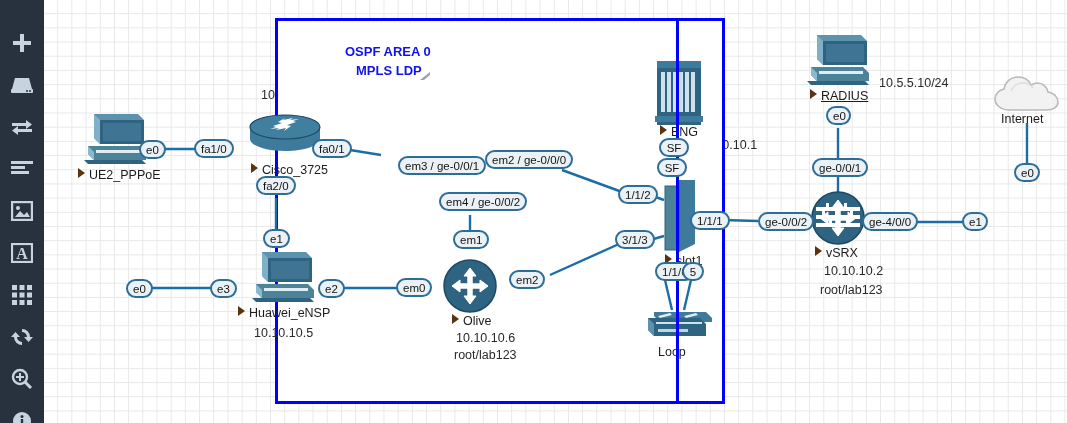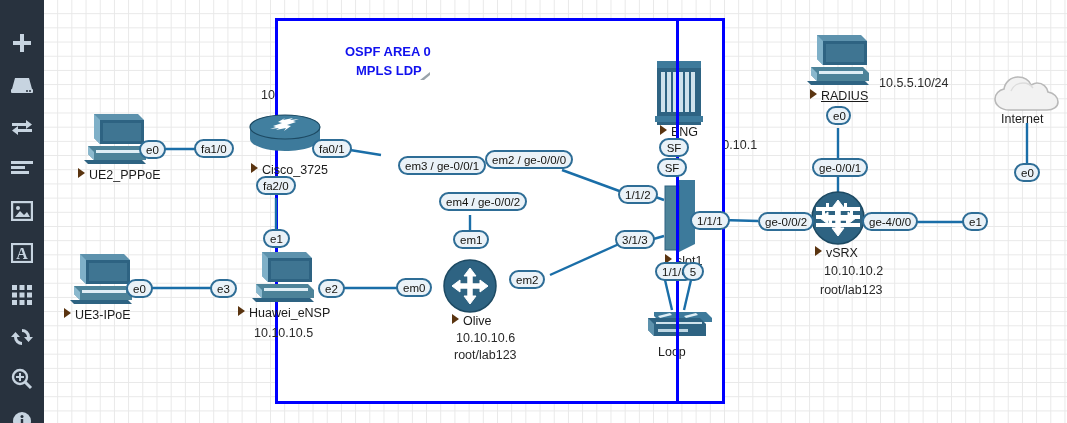--- a/index.html
+++ b/index.html
@@ -185,35 +185,20 @@
       <path d="M6 34v8l6 6v-8z" fill="#8ab8cd"></path>
       <rect x="14" y="38" width="44" height="3" fill="#dfeef5"></rect>
       <path d="M2 48h58l4 4H6z" fill="#2e6382"></path>
     </svg>
     <div class="nlabel" style="left:-4px;top:56px;">
       <span class="tri"></span><span>UE2_PPPoE</span>
     </div>
   </div>
   <div class="pill" style="left:139px;top:140px;">e0</div>
 
-  <div class="node" style="left:68px;top:252px;">
-    <svg width="66" height="56" viewBox="0 0 66 56">
-      <path d="M12 2h44l6 6v24h-44l-6-6z" fill="#5d92ad"></path>
-      <path d="M12 2v24l6 6V8z" fill="#7fb0c8"></path>
-      <rect x="18" y="8" width="44" height="24" fill="#2e6382"></rect>
-      <rect x="21" y="11" width="38" height="18" fill="#3f7592"></rect>
-      <path d="M6 34h52l6 6v8H12l-6-6z" fill="#4d8399"></path>
-      <path d="M6 34v8l6 6v-8z" fill="#8ab8cd"></path>
-      <rect x="14" y="38" width="44" height="3" fill="#dfeef5"></rect>
-      <path d="M2 48h58l4 4H6z" fill="#2e6382"></path>
-    </svg>
-    <div class="nlabel" style="left:-4px;top:56px;">
-      <span class="tri"></span><span>UE3-IPoE</span>
-    </div>
-  </div>
   <div class="pill" style="left:126px;top:279px;">e0</div>
 
   <div class="iptext dark" style="left:261px;top:88px;">10.10.10.3</div>
   <div class="node" style="left:248px;top:113px;">
     <svg width="74" height="48" viewBox="0 0 74 48">
       <ellipse cx="37" cy="14" rx="35" ry="12" fill="#2e6382"></ellipse>
       <path d="M2 14v12c0 6.6 15.7 12 35 12s35-5.4 35-12V14z" fill="#3d7a9b"></path>
       <ellipse cx="37" cy="14" rx="35" ry="12" fill="#417f9f"></ellipse>
       <g fill="#ffffff">
         <path d="M37 5l-7 4 4 1-9 3 3 1-6 2 9-1-3 2 10-2-2 3 7-5-4-1 9-3-3-1 6-2-9 1 3-2-10 2z"></path>

